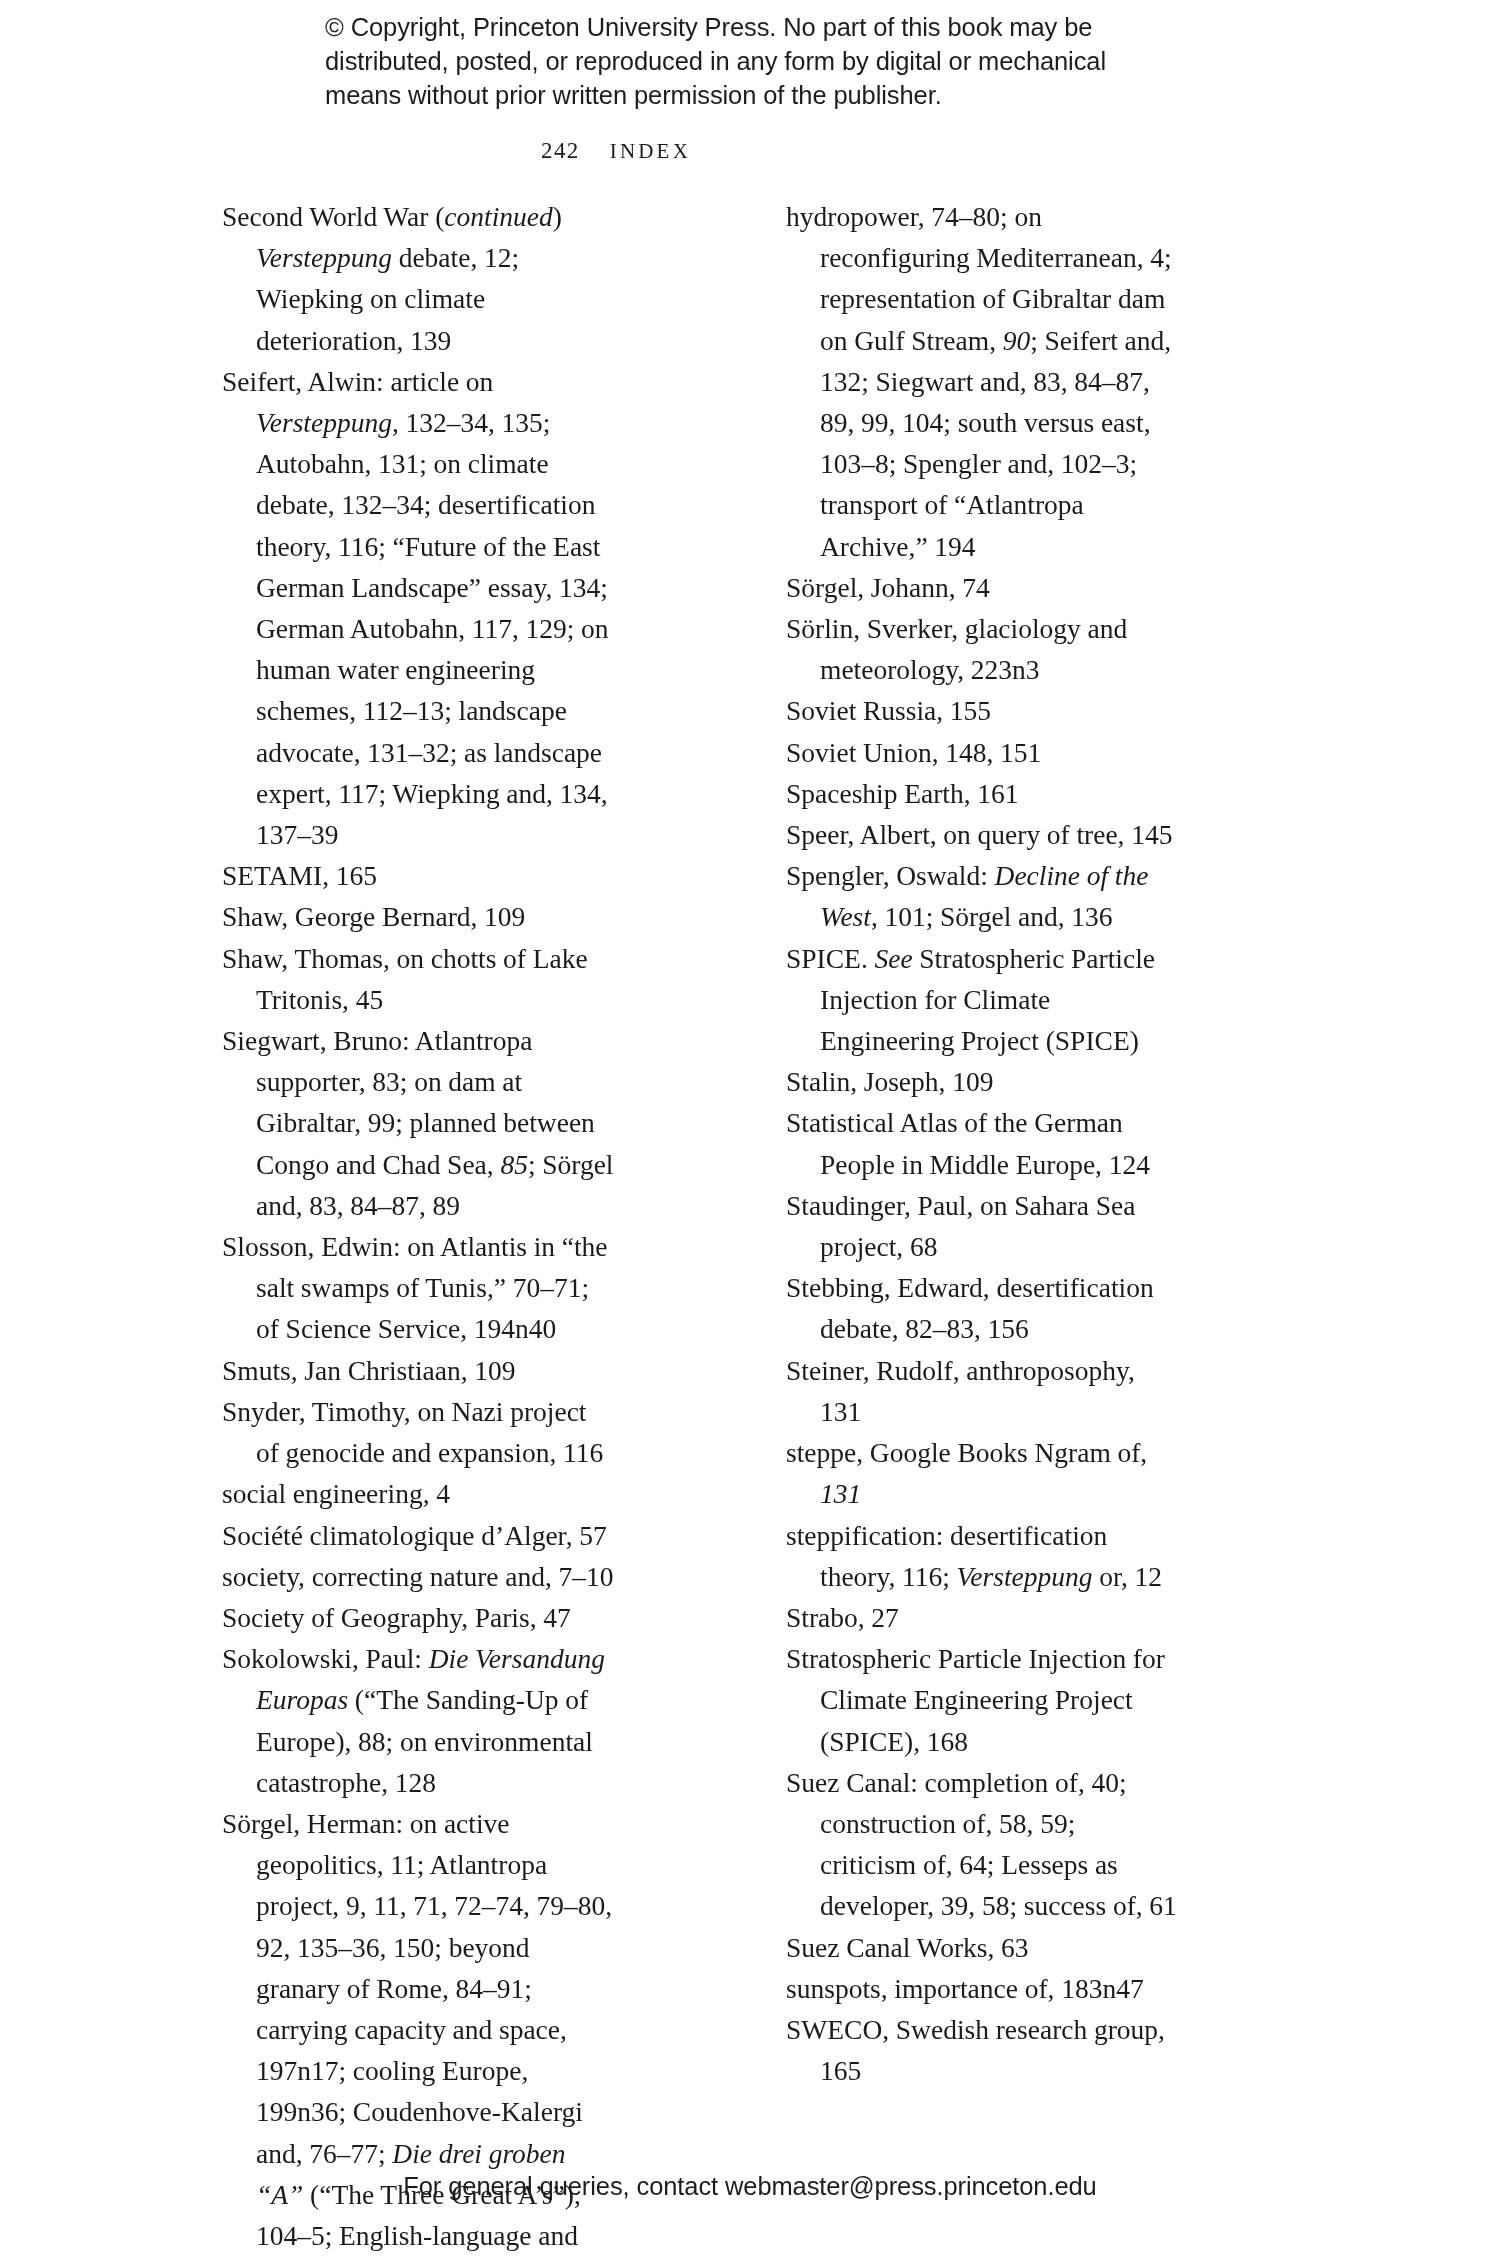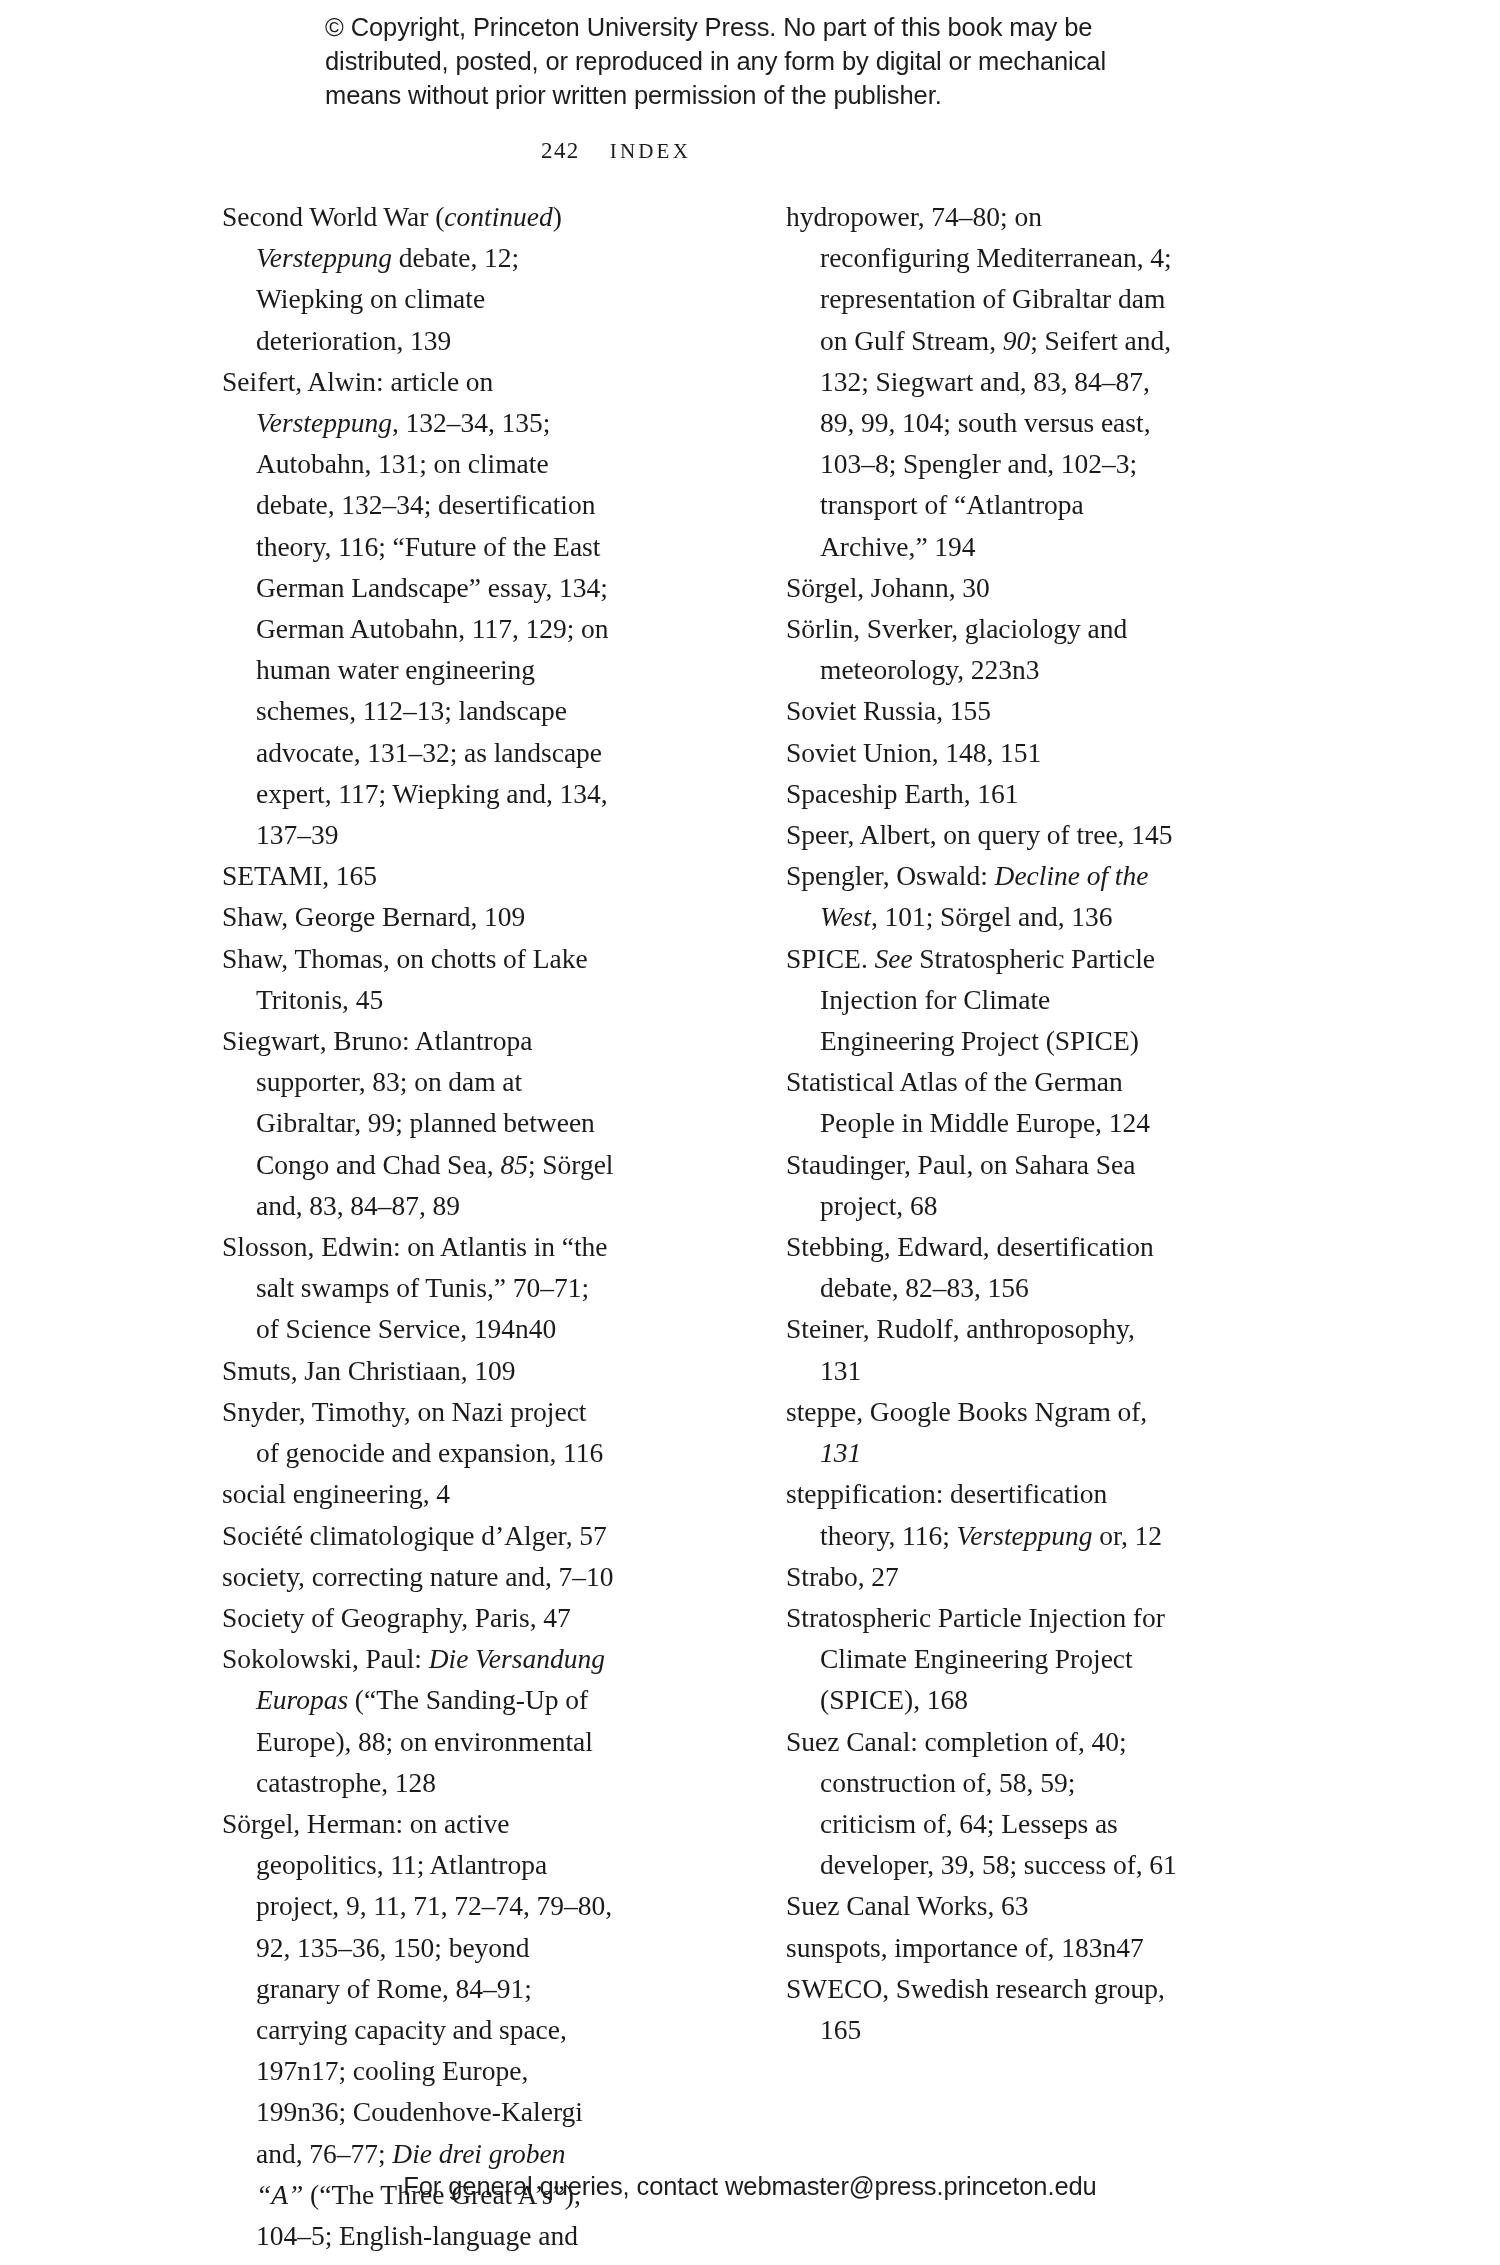--- a/index.html
+++ b/index.html
@@ -120,28 +120,29 @@
         <p class="index-entry">Snyder, Timothy, on Nazi project of genocide and expansion, 116</p>
         <p class="index-entry">social engineering, 4</p>
         <p class="index-entry">Société climatologique d’Alger, 57</p>
         <p class="index-entry">society, correcting nature and, 7–10</p>
         <p class="index-entry">Society of Geography, Paris, 47</p>
         <p class="index-entry">Sokolowski, Paul: <i>Die Versandung Europas</i> (“The Sanding-Up of Europe), 88; on environmental catastrophe, 128</p>
         <p class="index-entry">Sörgel, Herman: on active geopolitics, 11; Atlantropa project, 9, 11, 71, 72–74, 79–80, 92, 135–36, 150; beyond granary of Rome, 84–91; carrying capacity and space, 197n17; cooling Europe, 199n36; Coudenhove-Kalergi and, 76–77; <i>Die drei groben “A”</i> (“The Three Great A’s”), 104–5; English-language and Atlantropa, 195n2; in footsteps of Roudaire, 80–84; Pan American Union, 76, 77; photograph of, ; postnational</p>
       </div>
     <div class="index-column right">
         <p class="index-entry">hydropower, 74–80; on reconfiguring Mediterranean, 4; representation of Gibraltar dam on Gulf Stream, <i>90</i>; Seifert and, 132; Siegwart and, 83, 84–87, 89, 99, 104; south versus east, 103–8; Spengler and, 102–3; transport of “Atlantropa Archive,” 194</p>
-        <p class="index-entry">Sörgel, Johann, 30</p>
+        <p class="index-entry">Sörgel, Johann, 74</p>
         <p class="index-entry">Sörlin, Sverker, glaciology and meteorology, 223n3</p>
         <p class="index-entry">Soviet Russia, 155</p>
         <p class="index-entry">Soviet Union, 148, 151</p>
         <p class="index-entry">Spaceship Earth, 161</p>
         <p class="index-entry">Speer, Albert, on query of tree, 145</p>
         <p class="index-entry">Spengler, Oswald: <i>Decline of the West</i>, 101; Sörgel and, 136</p>
         <p class="index-entry">SPICE. <i>See</i> Stratospheric Particle Injection for Climate Engineering Project (SPICE)</p>
+        <p class="index-entry">Stalin, Joseph, 109</p>
         <p class="index-entry">Statistical Atlas of the German People in Middle Europe, 124</p>
         <p class="index-entry">Staudinger, Paul, on Sahara Sea project, 68</p>
         <p class="index-entry">Stebbing, Edward, desertification debate, 82–83, 156</p>
         <p class="index-entry">Steiner, Rudolf, anthroposophy, 131</p>
         <p class="index-entry">steppe, Google Books Ngram of, <i>131</i></p>
         <p class="index-entry">steppification: desertification theory, 116; <i>Versteppung</i> or, 12</p>
         <p class="index-entry">Strabo, 27</p>
         <p class="index-entry">Stratospheric Particle Injection for Climate Engineering Project (SPICE), 168</p>
         <p class="index-entry">Suez Canal: completion of, 40; construction of, 58, 59; criticism of, 64; Lesseps as developer, 39, 58; success of, 61</p>
         <p class="index-entry">Suez Canal Works, 63</p>

